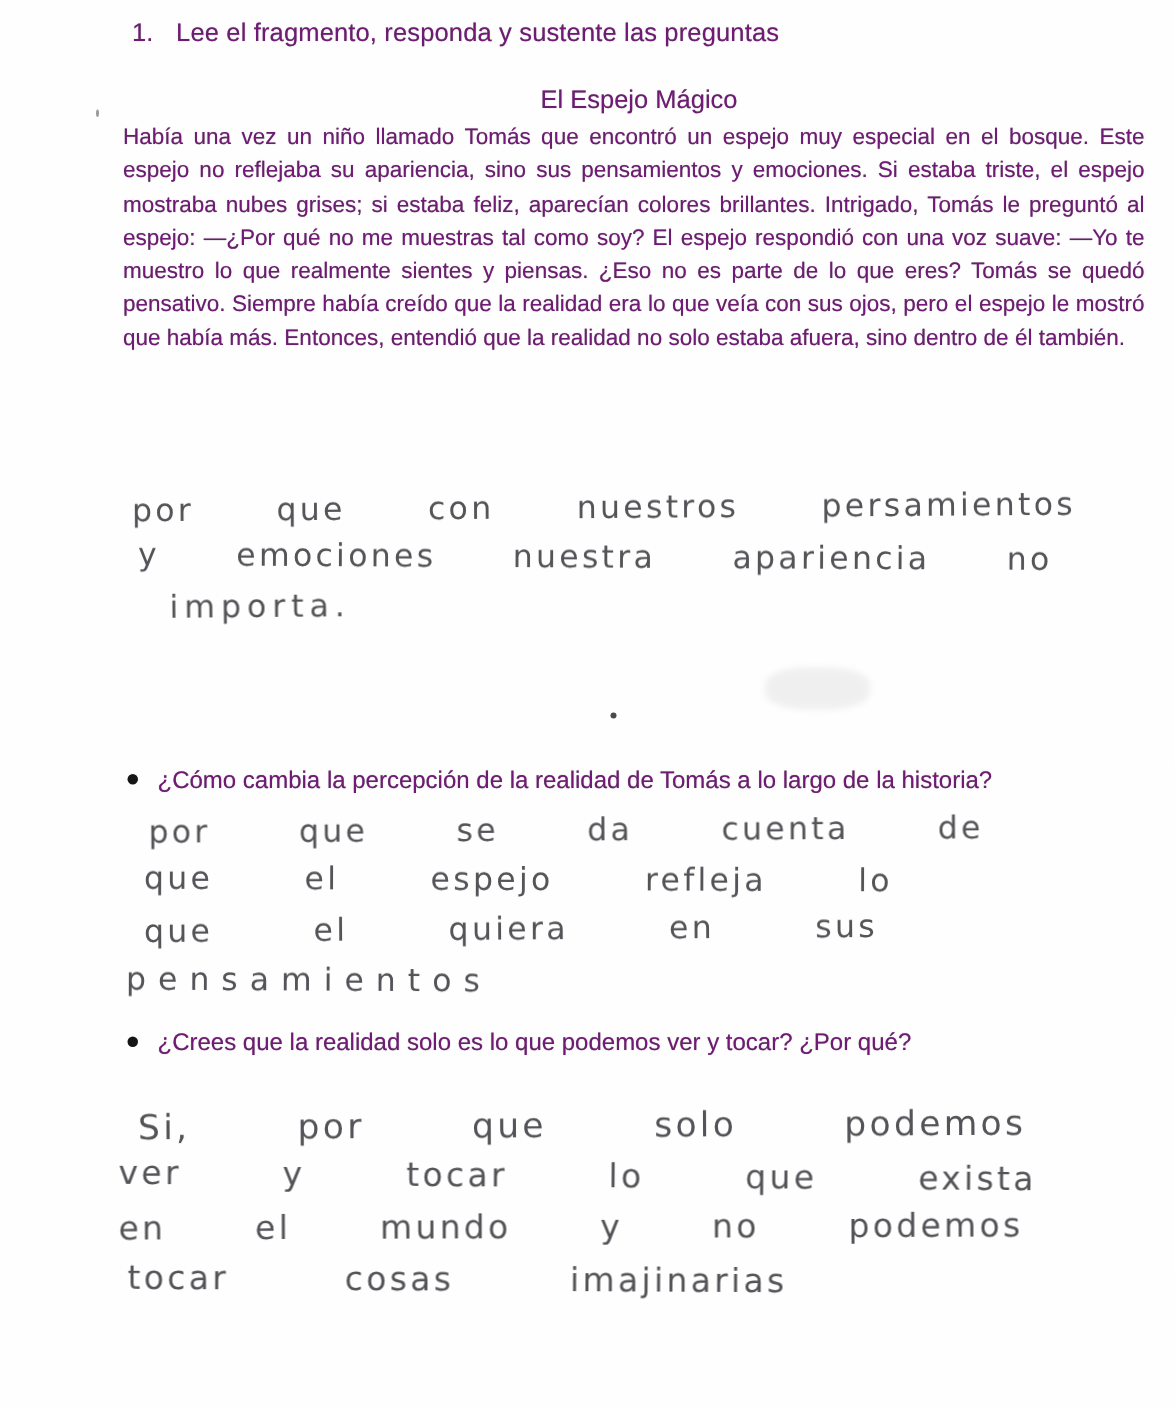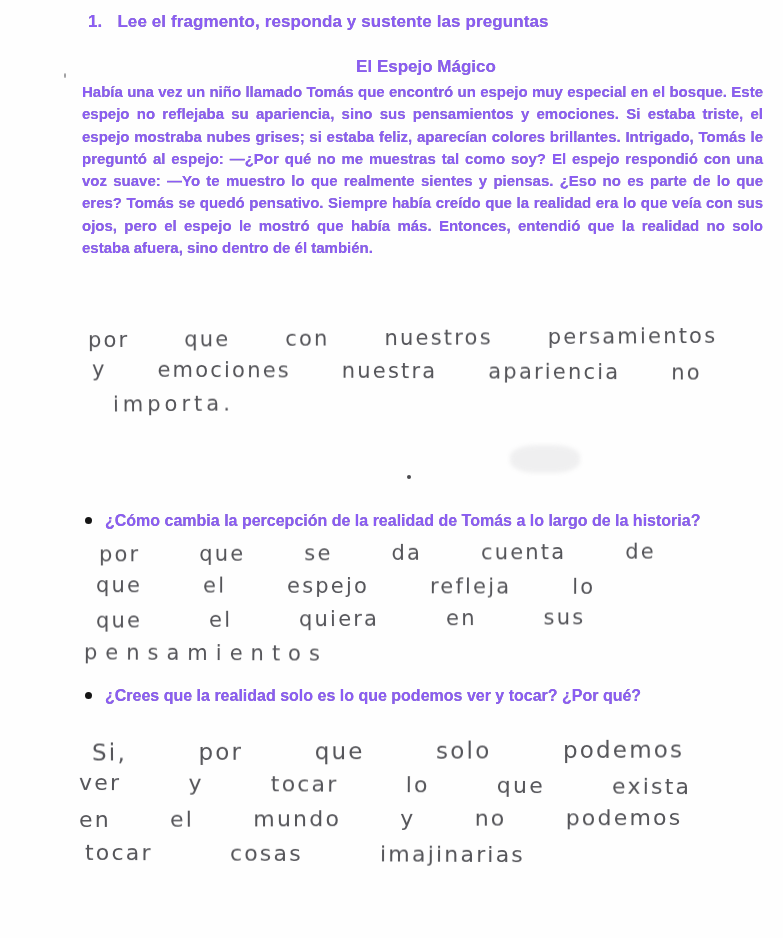--- a/index.html
+++ b/index.html
@@ -5,22 +5,22 @@
   html,body{margin:0;padding:0;background:#ffffff;}
   .sheet{
     position:relative;
     width:783px;height:938px;
     background:#fefefe;
     overflow:hidden;
     font-family:"Liberation Sans",sans-serif;
   }
   
   .print{
-    color:#8b5cf6;
-    font-weight:700;
+    color:#701a75;
+    font-weight:400;
     text-shadow:0 0 0.6px rgba(40,40,40,.55);
   }
   .instruction{
     position:absolute;left:88px;top:12px;
     font-size:17px;letter-spacing:.1px;white-space:nowrap;
   }
   .instruction .num{margin-right:15px;}
   .passage-title{
     position:absolute;left:70px;top:41px;width:680px;
     text-align:center;font-size:17px;margin:16px;

